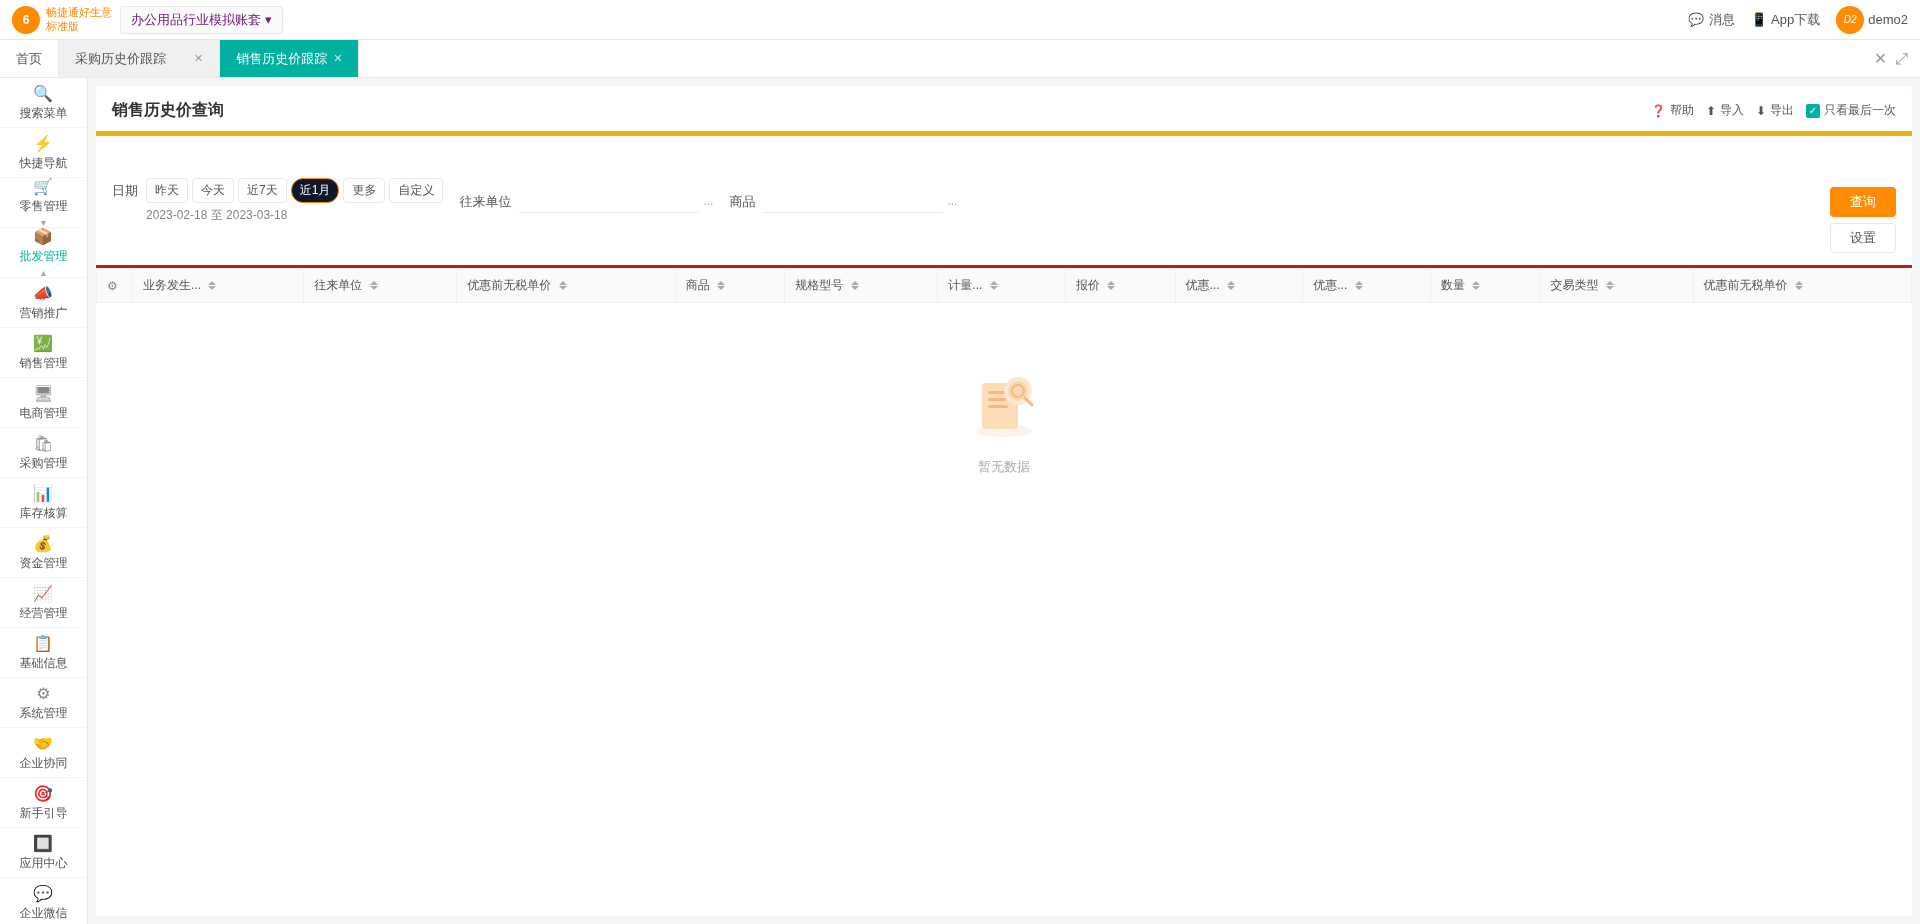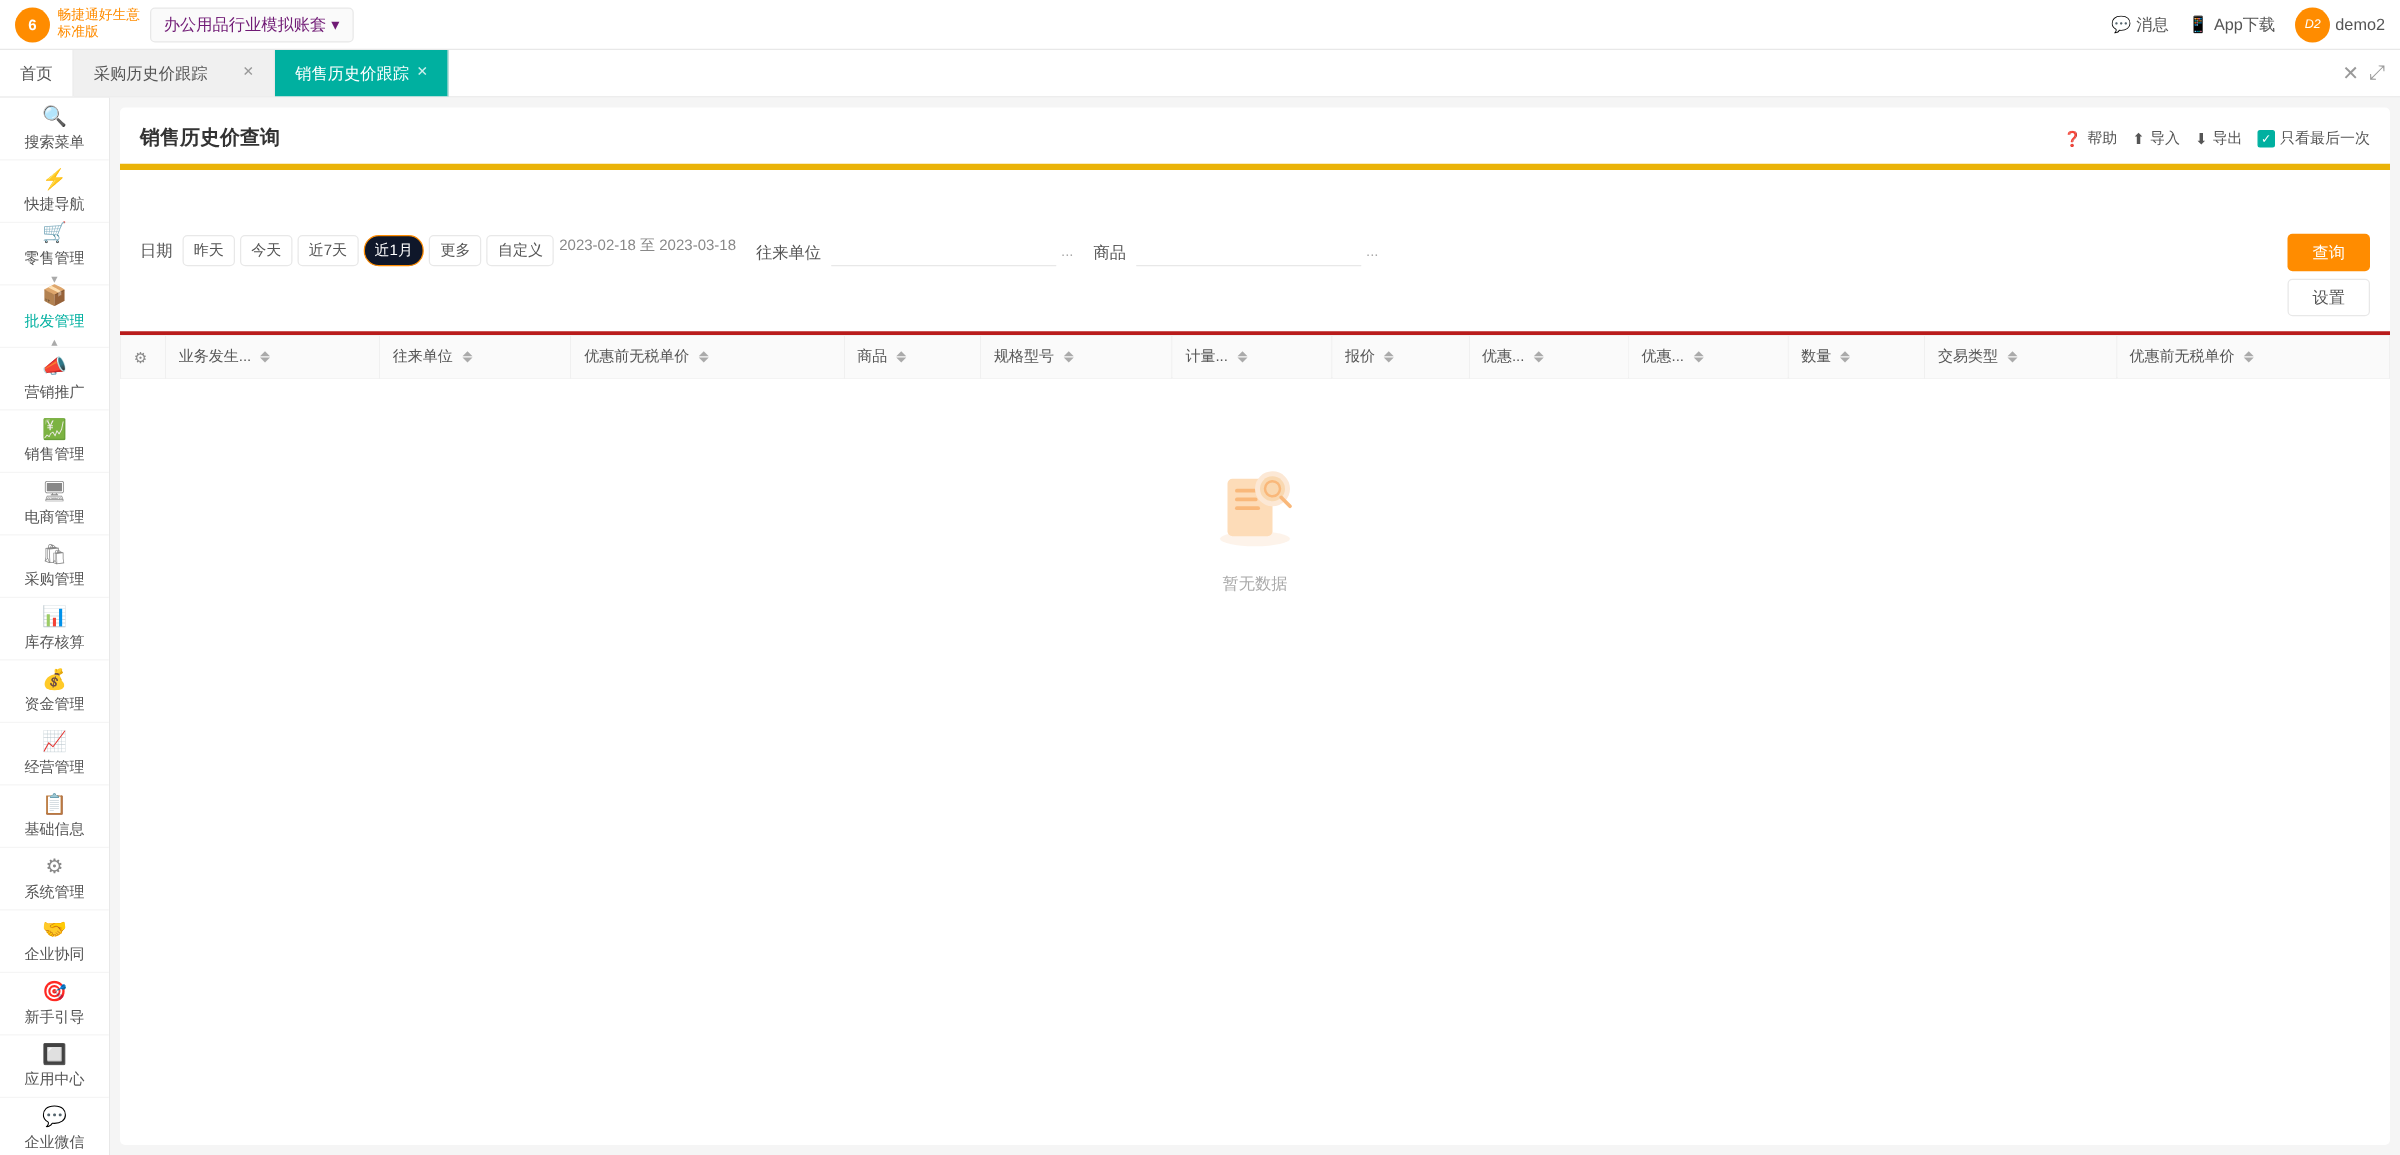--- a/index.html
+++ b/index.html
@@ -49,21 +49,21 @@
     .page-header-actions { display: flex; align-items: center; gap: 12px; }
     .header-action-btn { display: flex; align-items: center; gap: 4px; font-size: 12px; color: #555; cursor: pointer; }
     .checkbox-label { display: flex; align-items: center; gap: 4px; font-size: 12px; color: #555; cursor: pointer; }
     .checkbox-checked { width: 14px; height: 14px; background: #00b0a0; border: 1px solid #00b0a0; border-radius: 2px; display: flex; align-items: center; justify-content: center; }
     .checkbox-checked::after { content: '✓'; color: #fff; font-size: 10px; }
 
     
     .filter-area { padding: 12px 16px; display: flex; align-items: center; gap: 16px; border-bottom: 3px solid #b91c1c; flex-wrap: wrap; }
     .filter-group { display: flex; align-items: flex-start; gap: 8px; }
     .filter-label { font-size: 13px; color: #555; white-space: nowrap; padding-top: 4px; }
-    .filter-date-group { display: flex; flex-direction: row; gap: 4px; }
+    .filter-date-group { display: flex; flex-direction: column; gap: 4px; }
     .date-btns { display: flex; gap: 4px; align-items: center; }
     .date-btn { padding: 3px 8px; border: 1px solid #e8e8e8; border-radius: 4px; cursor: pointer; font-size: 12px; color: #555; background: #fff; white-space: nowrap; }
     .date-btn.active { background: #0f172a; color: #fff; border-color: #ff8c00; border-radius: 12px; }
     .date-range { font-size: 12px; color: #888; }
     .filter-input-group { display: flex; align-items: center; gap: 4px; }
     .filter-input { border: none; border-bottom: 1px solid #e8e8e8; padding: 4px 6px; font-size: 13px; width: 180px; outline: none; color: #333; }
     .filter-input-dots { color: #aaa; font-size: 12px; cursor: pointer; }
     .query-btn { background: #ff8c00; color: #fff; border: none; padding: 6px 20px; border-radius: 4px; cursor: pointer; font-size: 13px; }
     .settings-btn { background: #fff; color: #555; border: 1px solid #e8e8e8; padding: 5px 14px; border-radius: 4px; cursor: pointer; font-size: 13px; }
 

